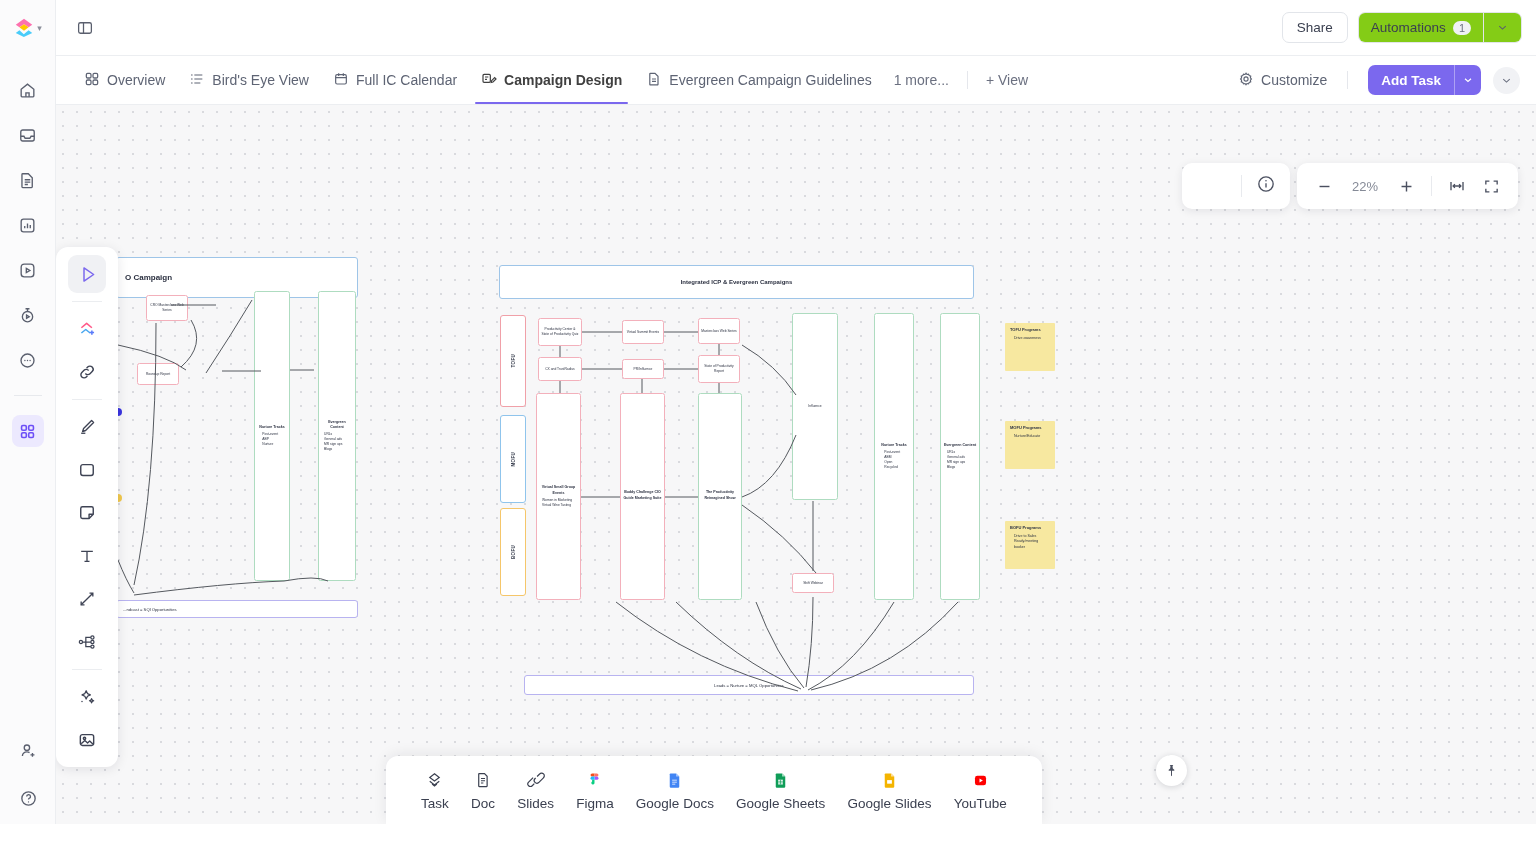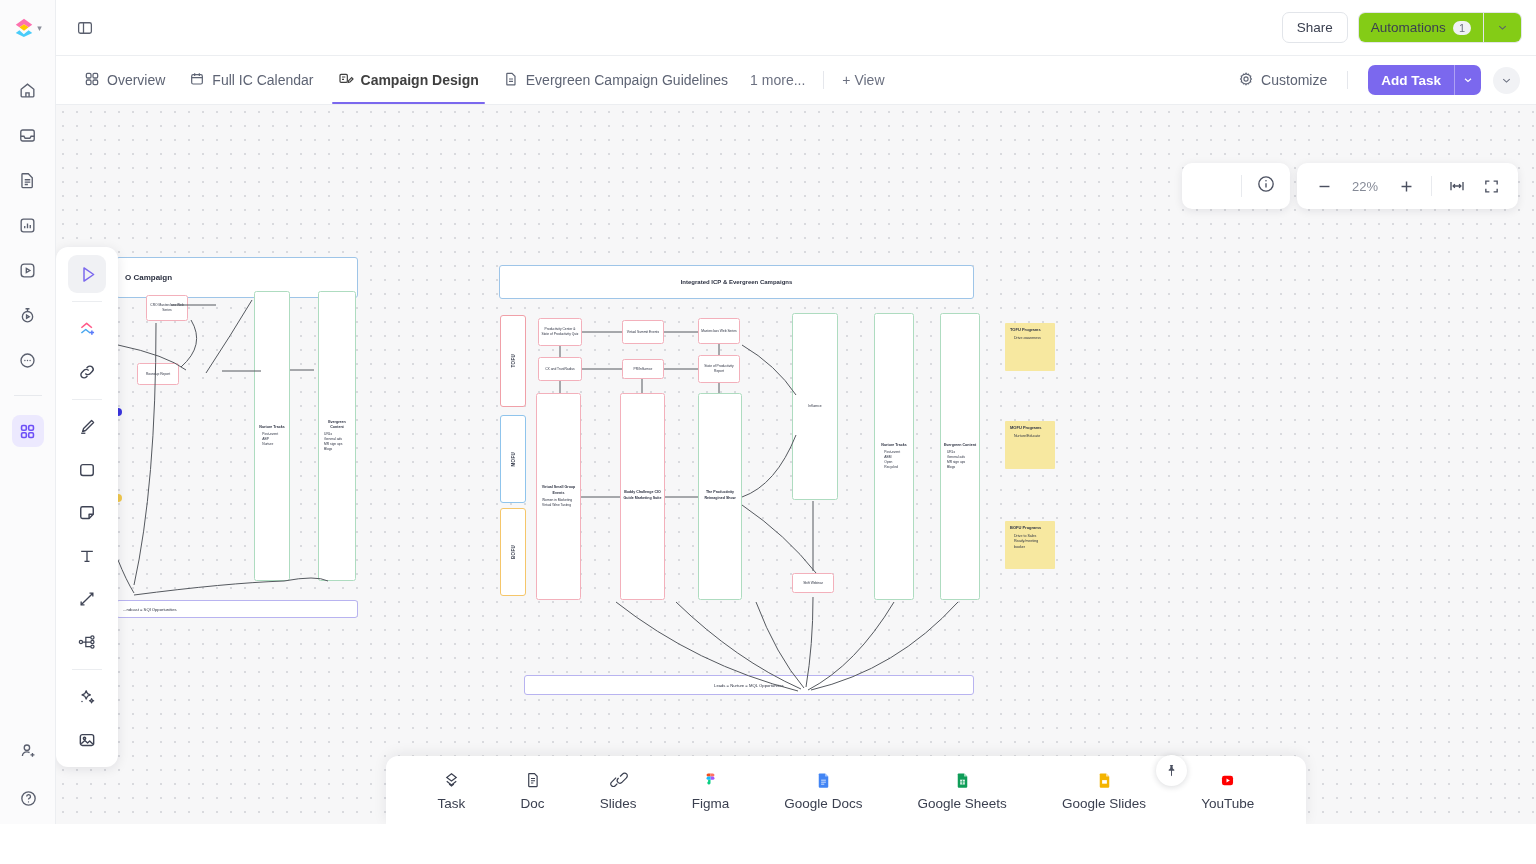--- a/index.html
+++ b/index.html
@@ -123,21 +123,21 @@
     background:#fff; border-radius:10px; box-shadow:0 2px 10px rgba(20,24,40,.09);
     display:flex; align-items:center; gap:4px; padding:0 12px;
   }
   .zoom-ctl .zbtn { width:30px; height:30px; display:flex; align-items:center;
      justify-content:center; color:#4b5060; cursor:pointer; }
   .zoom-pct { font-size:13px; color:#858a97; min-width:44px; text-align:center; cursor:pointer;}
   .zoom-ctl .vsep { width:1px; height:20px; background:#e8eaee; margin:0 6px; }
 
   
   .dock {
-    position:absolute; left:330px; bottom:0px; width:920px; height:68px;
+    position:absolute; left:330px; bottom:0px; width:656px; height:68px;
     background:#fff; border-radius:12px 12px 0 0;
     box-shadow:0 -2px 14px rgba(20,24,40,.08);
     display:flex; align-items:center; justify-content:space-around; padding:12px 24px;
   }
   .dock-item { display:flex; flex-direction:column; align-items:center; gap:5px; cursor:pointer; }
   .dock-label { font-size:13.5px; color:#3b4050; }
   .dock-ic { height:22px; display:flex; align-items:center; justify-content:center; }
   .pin-btn {
     position:absolute; left:1100px; bottom:38px; width:31px; height:31px;
     border-radius:50%; background:#fff; box-shadow:0 1px 6px rgba(20,24,40,.16);
@@ -311,20 +311,31 @@
     <div class="tab">
       <span>
         <svg viewBox="0 0 24 24" fill="none" stroke="currentColor" stroke-width="1.9">
             <rect x="3.5" y="3.5" width="7" height="7" rx="2"></rect>
             <rect x="13.5" y="3.5" width="7" height="7" rx="2"></rect>
             <rect x="3.5" y="13.5" width="7" height="7" rx="2"></rect>
             <rect x="13.5" y="13.5" width="7" height="7" rx="2"></rect>
           </svg>
       </span>
       <span>Overview</span>
+    </div>
+    <div class="tab">
+      <span>
+        <svg viewBox="0 0 24 24" fill="none" stroke="currentColor" stroke-width="1.8">
+            <path d="M8 6h12M8 12h12M8 18h9"></path>
+            <circle cx="4.3" cy="6" r="1.1" fill="currentColor" stroke="none"></circle>
+            <circle cx="4.3" cy="12" r="1.1" fill="currentColor" stroke="none"></circle>
+            <circle cx="4.3" cy="18" r="1.1" fill="currentColor" stroke="none"></circle>
+          </svg>
+      </span>
+      <span>Bird's Eye View</span>
     </div>
     <div class="tab">
       <span>
         <svg viewBox="0 0 24 24" fill="none" stroke="currentColor" stroke-width="1.8">
             <rect x="4" y="5.5" width="16" height="14" rx="2.2"></rect>
             <path d="M4 10h16M8.5 3.5v4M15.5 3.5v4"></path>
           </svg>
       </span>
       <span>Full IC Calendar</span>
     </div>

